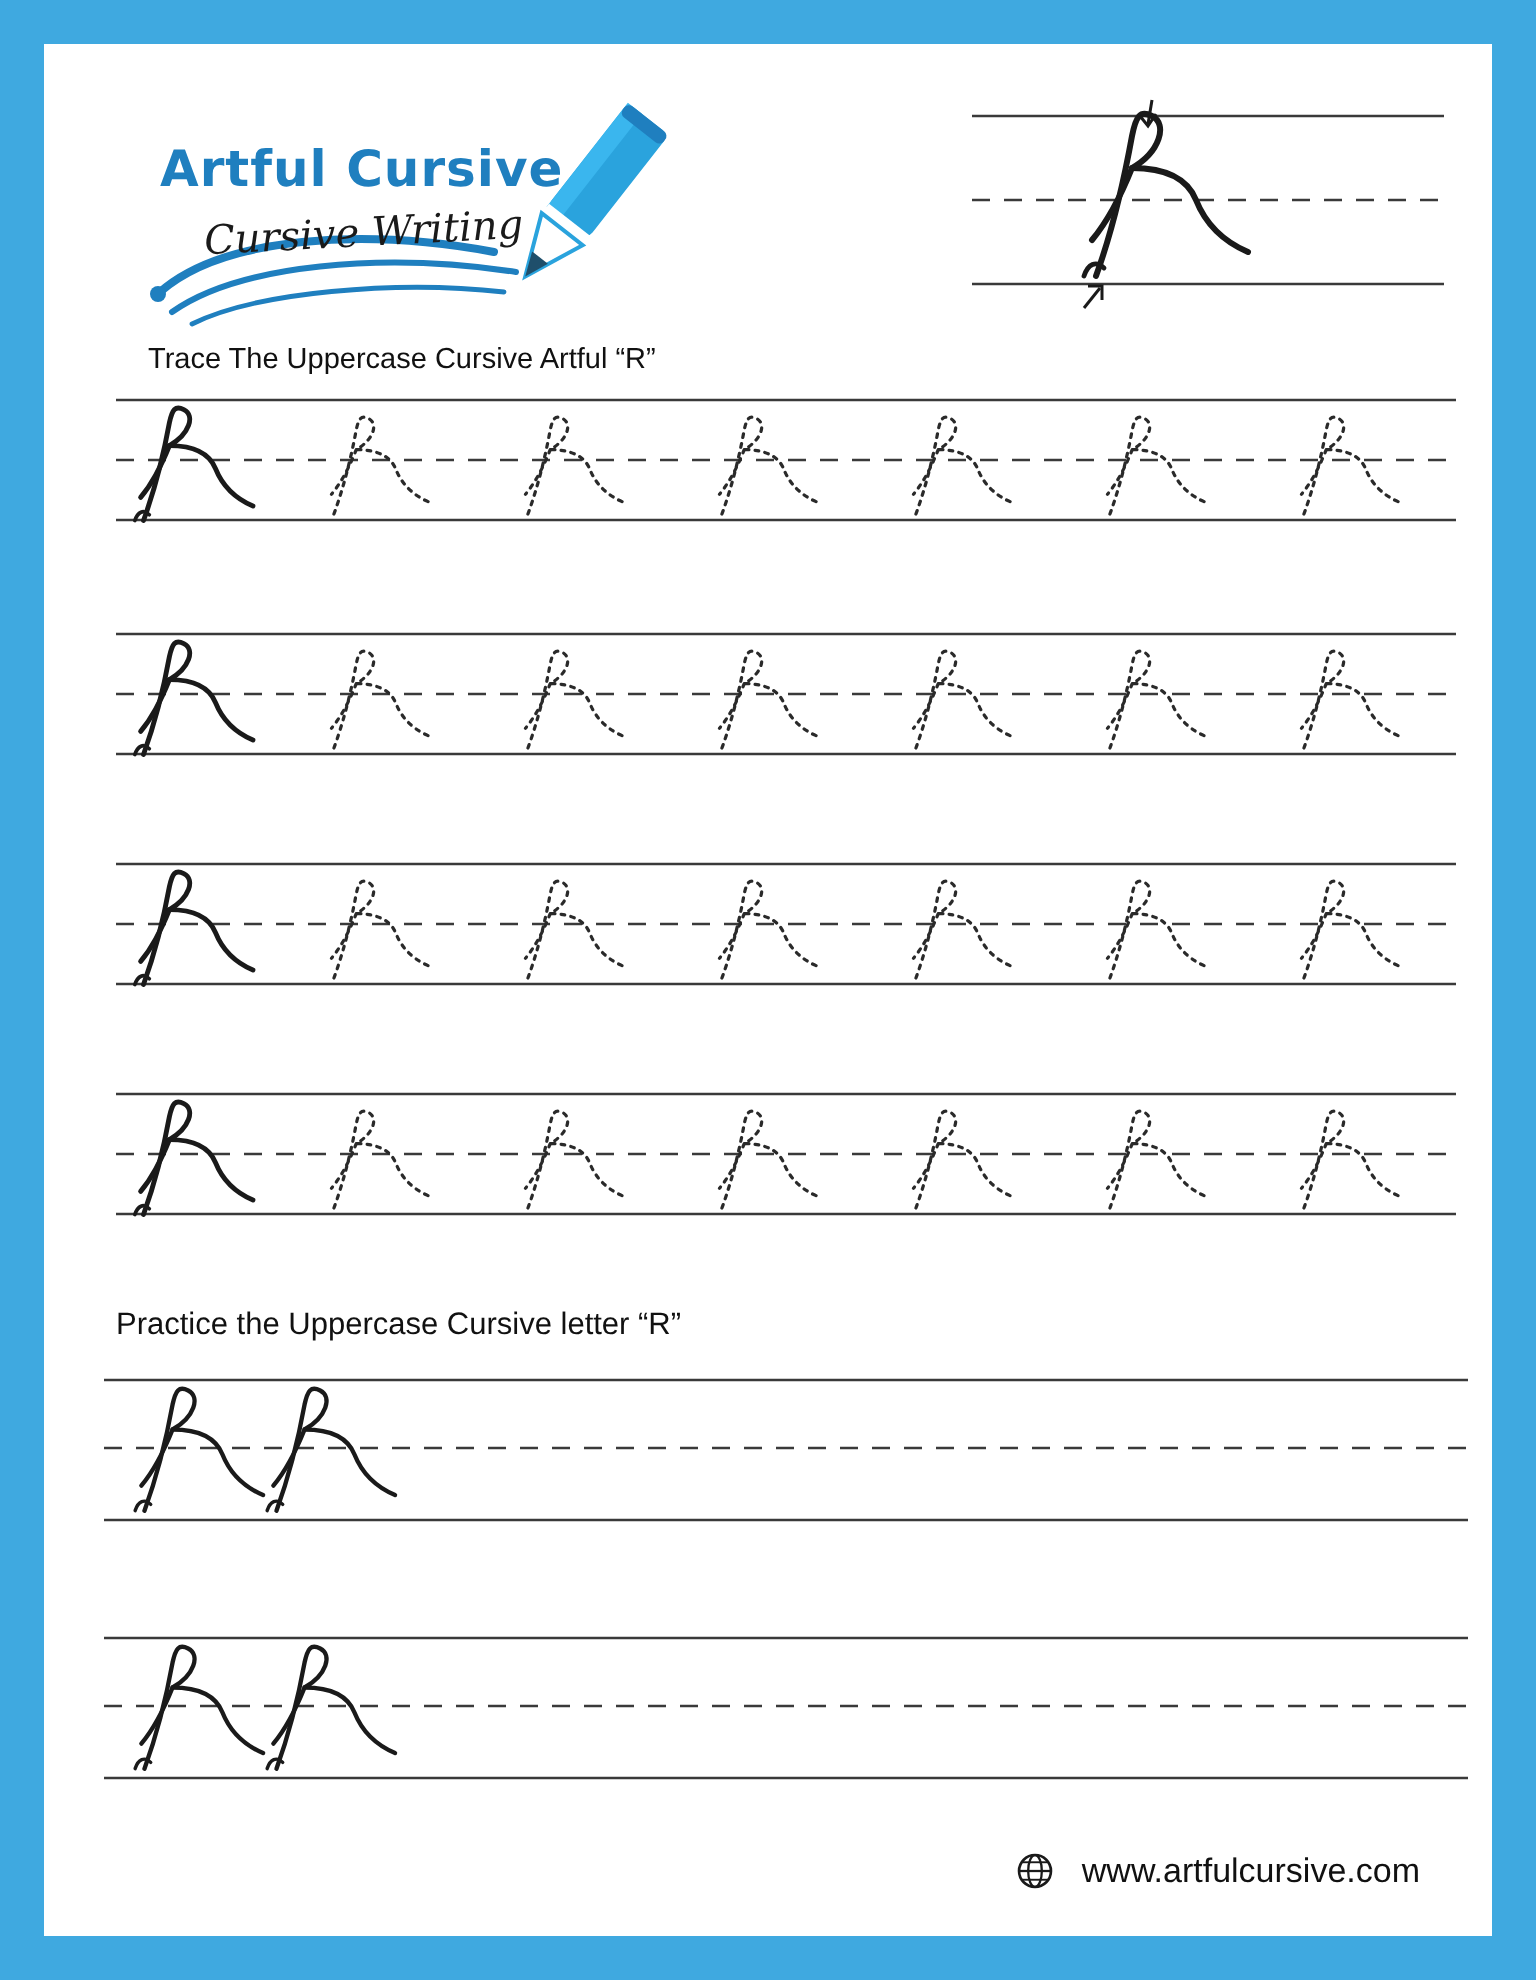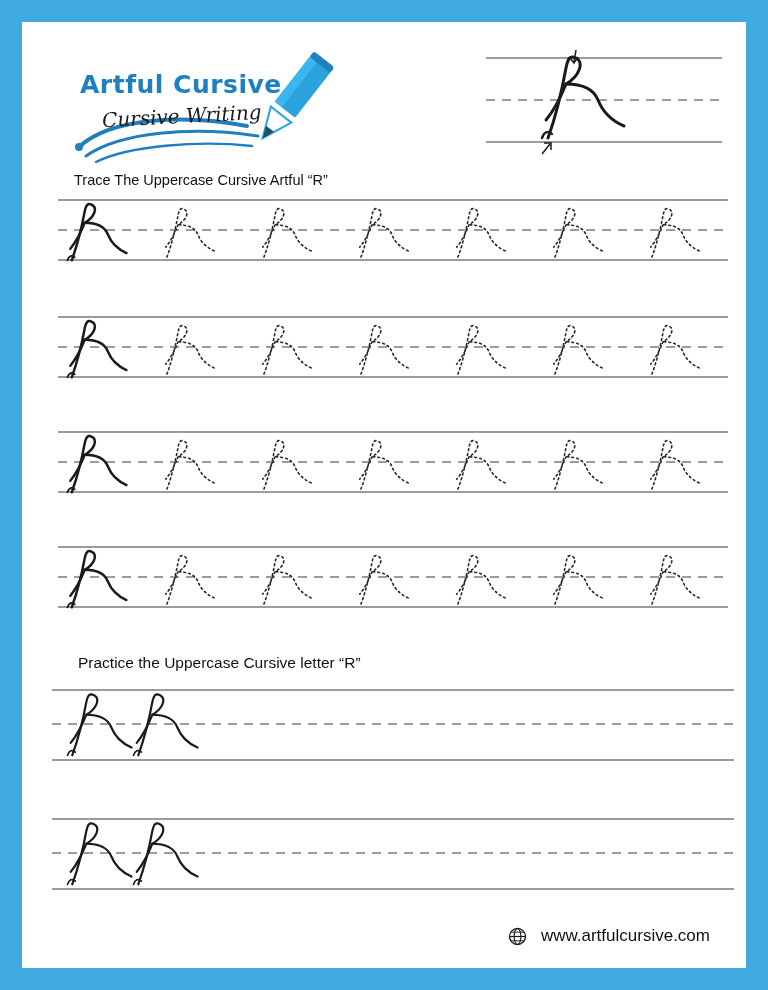--- a/index.html
+++ b/index.html
@@ -82,21 +82,21 @@
 
   
   .section-label {
     font-family: "Liberation Sans", sans-serif;
     font-size: 14.5px;
     color: #111;
     margin-left: 52px;
   }
   .section-label.practice {
     font-size: 15.5px;
-    margin-left: 56px;
+    margin-left: 36px;
   }
 
   
   .rows {
     position: relative;
     margin-top: 6px;
   }
   .row {
     position: relative;
     height: 77px;
@@ -111,21 +111,21 @@
     width: 724px;
   }
   .prow svg { display: block; }
 
   
   .footer {
     position: absolute;
     right: 36px;
     bottom: 22px;
     display: flex;
-    align-items: flex-end;
+    align-items: flex-start;
     gap: 14px;
   }
   .footer-url {
     font-family: "Liberation Sans", sans-serif;
     font-size: 17px;
     color: #111;
   }
   .globe { width: 19px; height: 19px; display: block; }
 </style>
 </head>

